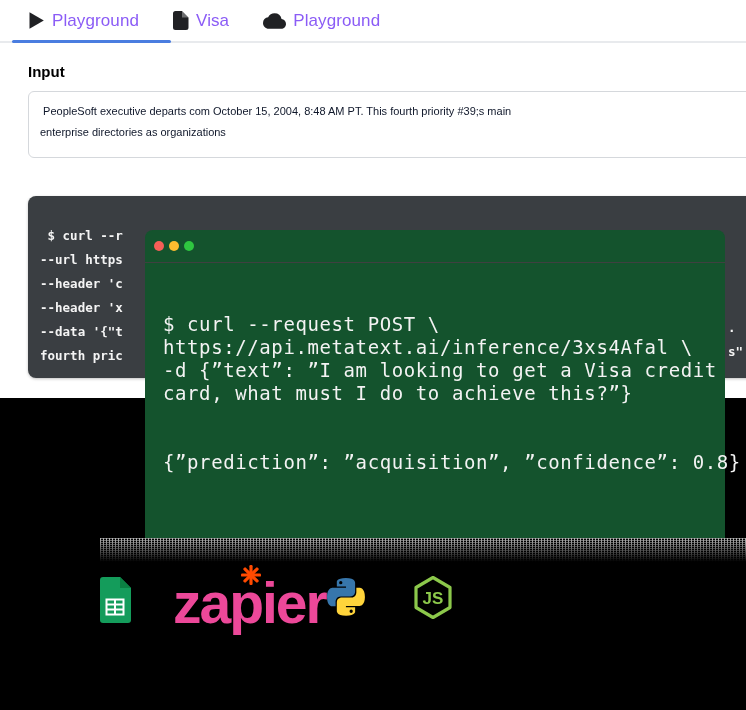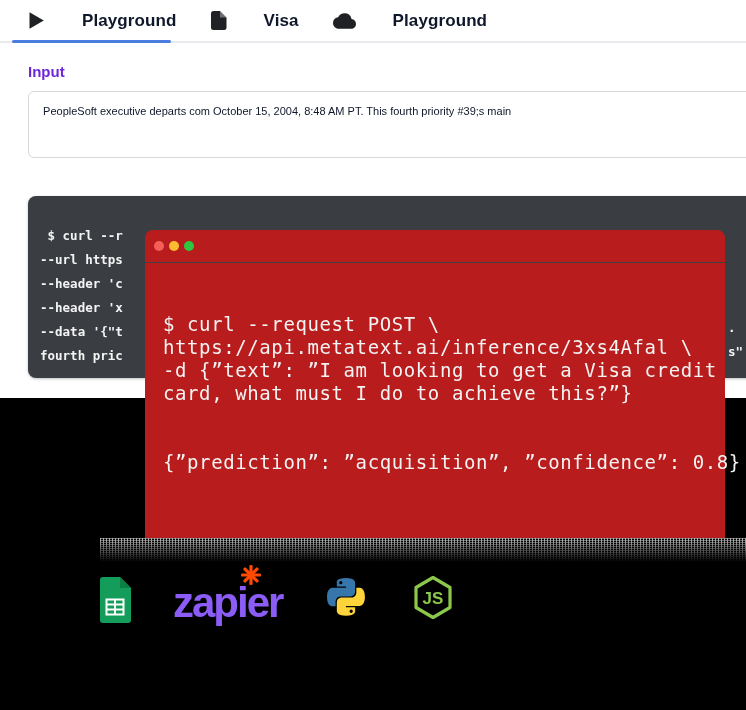--- a/index.html
+++ b/index.html
@@ -9,31 +9,31 @@
     background:#fff; font-family:"Liberation Sans", sans-serif;
   }
 
   
   .tabbar {
     position:absolute; left:0; top:0; width:746px; height:43px;
     background:#fff; border-bottom:2px solid #e8eaed;
     display:flex; align-items:center; padding-left:28px; gap:34px;
   }
   .tab { display:flex; align-items:center; gap:7px; cursor:pointer; }
-  .tab-label { font-size:17px; font-weight:700; color:#0f172a; letter-spacing:.1px;margin-left:30px; }
+  .tab-label { font-size:17px; font-weight:400; color:#8b5cf6; letter-spacing:.1px; }
   .tab-icon { display:block; }
   .active-underline {
     position:absolute; left:12px; top:40px; width:159px; height:3px;
     background:#4a7de0; border-radius:2px;
   }
 
   
   .input-label {
     position:absolute; left:28px; top:63px;
-    font-size:15px; font-weight:700; color:#6d28d9;
+    font-size:15px; font-weight:700; color:#000000;
   }
   .input-box {
     position:absolute; left:28px; top:91px; width:730px; height:67px;
     background:#fff; border:1px solid #d5d8dc; border-radius:6px;
     padding:9px 12px 0 11px; overflow:hidden;
   }
   .input-line {
     font-size:11px; line-height:21px; color:#0f172a;
     white-space:pre; overflow:hidden;
   }
@@ -55,21 +55,21 @@
   }
   .code-frag.f1 { top:124px; }
   .code-frag.f2 { top:148px; }
 
   
   .black-bg { position:absolute; left:0; top:398px; width:746px; height:312px; background:#000; }
 
   
   .terminal {
     position:absolute; left:145px; top:230px; width:580px; height:315px;
-    background:#b91c1c; border-radius:8px 8px 0 0;
+    background:#14532d; border-radius:8px 8px 0 0;
   }
   .term-titlebar {
     height:33px; border-bottom:1px solid #3f4040;
     display:flex; align-items:center; padding-left:9px; gap:5px;
   }
   .dot { width:10px; height:10px; border-radius:50%; }
   .dot-red { background:#f65f57; }
   .dot-yellow { background:#fdbc2f; }
   .dot-green { background:#2fc640; }
   .term-body {
@@ -95,21 +95,21 @@
     content:""; position:absolute; inset:0;
     background:linear-gradient(180deg, rgba(0,0,0,.15) 0%, #000 88%);
   }
 
   
   .logos { position:absolute; left:0; top:0; width:0; height:0; }
   .logo { position:absolute; }
   .logo-sheets { left:100px; top:577px; }
   .logo-zapier { left:173px; top:578px; width:120px; height:56px; }
   .zapier-word {
-    font-size:42px; font-weight:700; color:#8b5cf6;
+    font-size:57px; font-weight:700; color:#ec4899;
     letter-spacing:-2px; line-height:50px;
   }
   .zapier-star { position:absolute; left:68px; top:-13px; }
   .logo-python { left:327px; top:578px; }
   .logo-node { left:413px; top:575px; }
 </style>
 </head>
 <body>
 
 <div class="screen">
@@ -133,20 +133,21 @@
           <path d="M19.35 6.04A7.49 7.49 0 0 0 12 0C9.11 0 6.6 1.64 5.35 4.04A5.994 5.994 0 0 0 0 10c0 3.31 2.69 6 6 6h13c2.76 0 5-2.24 5-5 0-2.64-2.05-4.78-4.65-4.96z" fill="#202124"></path>
         </svg>
       <span class="tab-label">Playground</span>
     </div>
   </header>
   <div class="active-underline"></div>
 
   <div class="input-label">Input</div>
   <div class="input-box">
     <div class="input-line"> PeopleSoft executive departs com October 15, 2004, 8:48 AM PT. This fourth priority #39;s main</div>
+    <div class="input-line">enterprise directories as organizations</div>
   </div>
 
   <div class="code-block">
     <div class="code-line"> $ curl --r</div>
     <div class="code-line">--url https</div>
     <div class="code-line">--header 'c</div>
     <div class="code-line">--header 'x</div>
     <div class="code-line">--data '{"t</div>
     <div class="code-line">fourth pric</div>
     <div class="code-frag f1">.</div>

